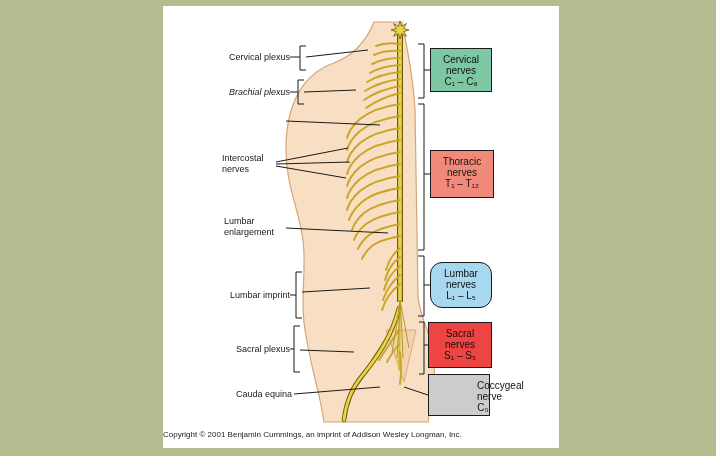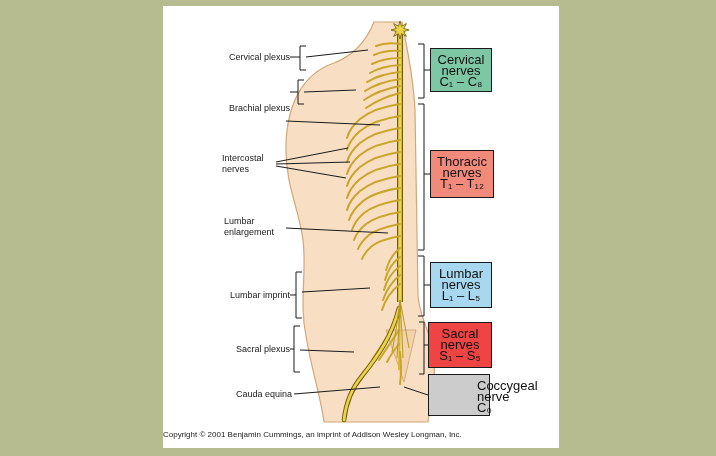--- a/index.html
+++ b/index.html
@@ -3,21 +3,21 @@
 <meta charset="utf-8">
 <style>
   * { box-sizing: border-box; }
   html,body { margin:0; padding:0; }
   body { font-family: "Liberation Sans", sans-serif; }
   .screen { position:relative; width:716px; height:456px; background:#b7bc90; overflow:hidden; }
   .page { position:absolute; left:163px; top:6px; width:396px; height:442px; background:#ffffff; }
   svg.art { position:absolute; left:0; top:0; }
   .llabel { position:absolute; font-size:9px; color:#1a1a1a; line-height:11px; }
   .ra { text-align:right; }
-  .nbox { position:absolute; border:1px solid #1a1a1a; text-align:center; font-size:13px;
+  .nbox { position:absolute; border:1px solid #1a1a1a; text-align:center; font-size:10px;
           line-height:11px; color:#101010; padding-top:5px; }
   .copyright { position:absolute; left:163px; top:430px; width:396px; text-align:left;
                font-size:8px; color:#222222; }
 </style>
 </head>
 <body>
 
 <div class="screen">
   <div class="page"></div>
 
@@ -108,38 +108,38 @@
         <path d="M424,174 L430,174"></path>
       <path d="M418,256 L424,256 L424,316 L418,316"></path>
         <path d="M424,285 L430,285"></path>
       <path d="M419,322 L424,322 L424,374 L419,374"></path>
         <path d="M424,345 L428,345"></path>
       <path d="M428,395 L404,387"></path>
     </g>
   </svg>
 
   <div class="llabel ra" style="left:218px; top:52px;  width:72px;">Cervical plexus</div>
-  <div class="llabel ra" style="left:218px; top:103px;  width:72px;">Brachial plexus</div>
+  <div class="llabel ra" style="left:218px; top:87px;  width:72px;font-style:italic;">Brachial plexus</div>
   <div class="llabel" style="left:222px; top:153px; width:56px;">Intercostal nerves</div>
   <div class="llabel" style="left:224px; top:216px; width:66px;">Lumbar enlargement</div>
   <div class="llabel ra" style="left:218px; top:290px; width:72px;">Lumbar imprint</div>
   <div class="llabel ra" style="left:220px; top:344px; width:70px;">Sacral plexus</div>
   <div class="llabel ra" style="left:222px; top:389px; width:70px;">Cauda equina</div>
 
   <div class="nbox" style="left: 430px; top: 48px; width: 62px; height: 44px; background-color: rgb(125, 199, 164);">
     <div>Cervical</div>
     <div>nerves</div>
     <div>C₁ – C₈</div>
   </div>
   <div class="nbox" style="left: 430px; top: 150px; width: 64px; height: 48px; background-color: rgb(241, 138, 123);">
     <div>Thoracic</div>
     <div>nerves</div>
     <div>T₁ – T₁₂</div>
   </div>
-  <div class="nbox" style="left: 430px; top: 262px; width: 62px; height: 46px; background-color: rgb(168, 216, 240);">
+  <div class="nbox" style="left: 430px; top: 262px; width: 62px; height: 46px; background-color: rgb(168, 216, 240); border-radius: 12px;">
     <div>Lumbar</div>
     <div>nerves</div>
     <div>L₁ – L₅</div>
   </div>
   <div class="nbox" style="left: 428px; top: 322px; width: 64px; height: 46px; background-color: #ef4444;">
     <div>Sacral</div>
     <div>nerves</div>
     <div>S₁ – S₅</div>
   </div>
   <div class="nbox" style="left: 428px; top: 374px; width: 62px; height: 42px; background-color: rgb(204, 204, 204); padding-left: 48px;">

